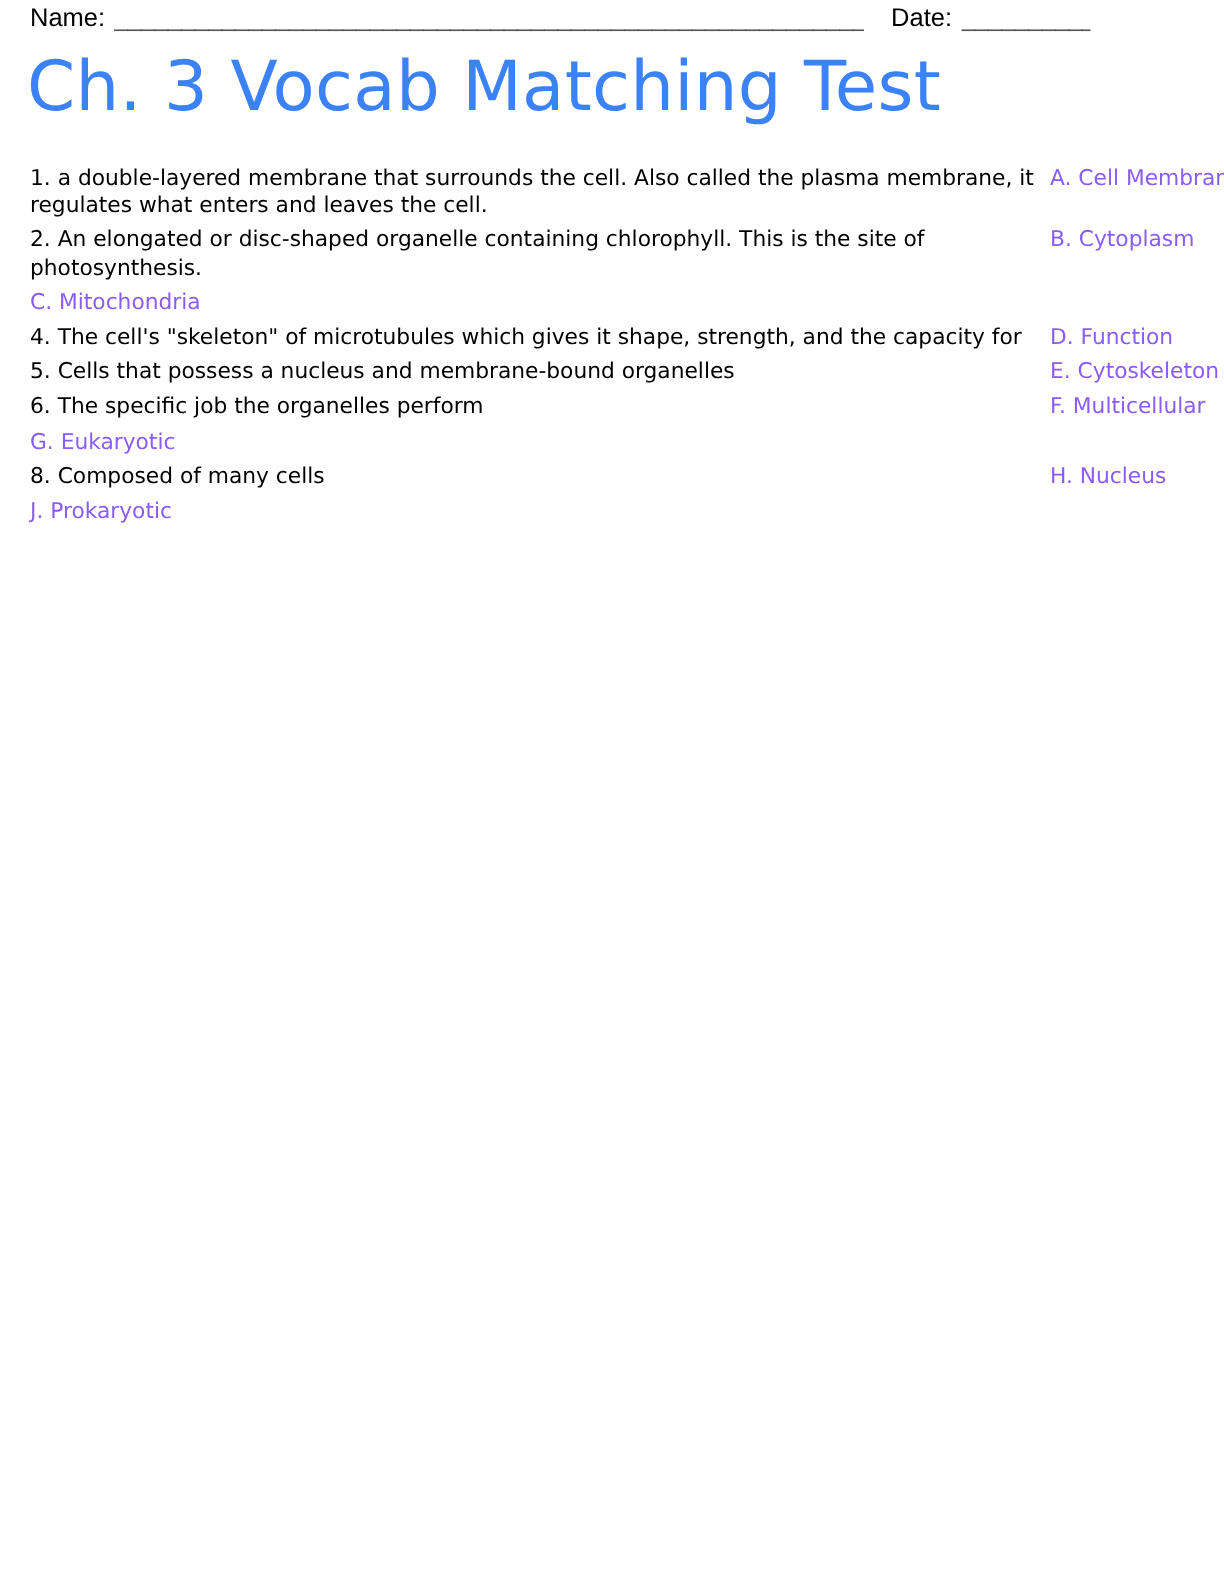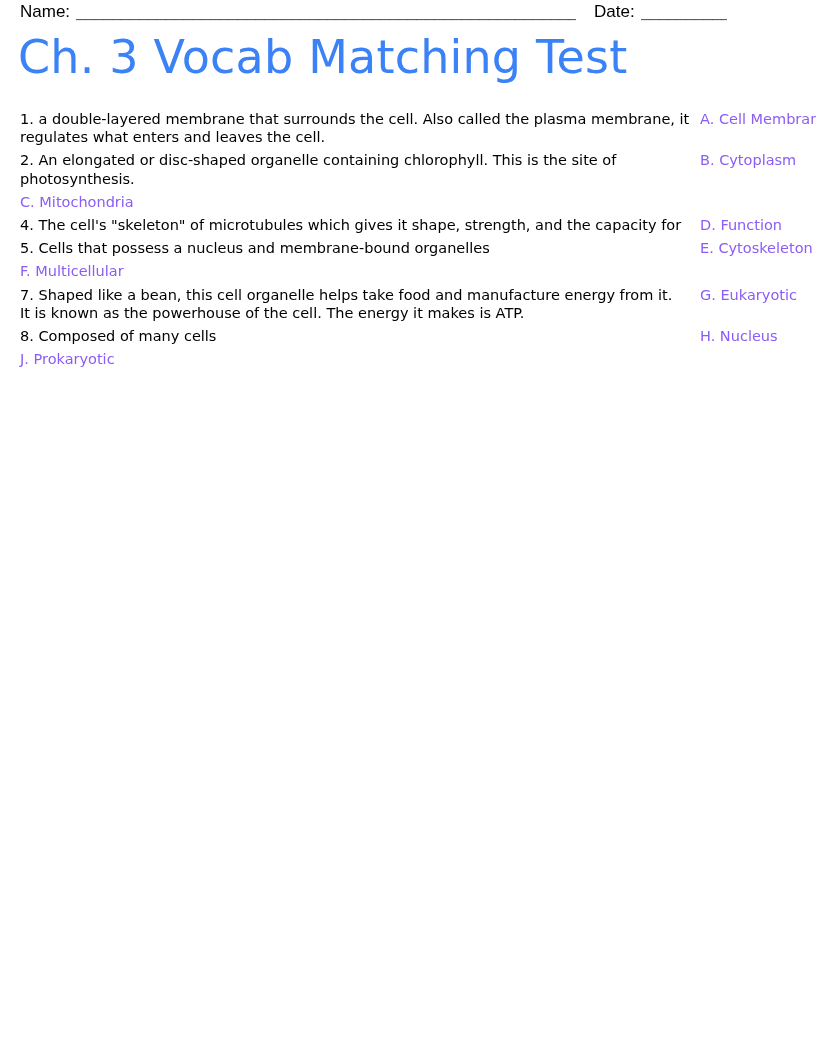--- a/index.html
+++ b/index.html
@@ -160,28 +160,27 @@
     </div>
 
     <div class="match-row">
       <div class="q-cell">
         <span class="brk">5. Cells that possess a nucleus and membrane-bound organelles</span>
       </div>
       <div class="a-cell">E. Cytoskeleton</div>
     </div>
 
     <div class="match-row">
+      <div class="q-cell">
+        <span class="brk">6. The specific job the organelles perform</span>
+      </div>
       <div class="a-cell">F. Multicellular</div>
     </div>
 
     <div class="match-row">
-      <div class="q-cell">
-        <span class="brk">7. Shaped like a bean, this cell organelle helps take food and manufacture energy from it.</span>
-        <span class="brk">It is known as the powerhouse of the cell. The energy it makes is ATP.</span>
-      </div>
       <div class="a-cell">G. Eukaryotic</div>
     </div>
 
     <div class="match-row">
       <div class="q-cell">
         <span class="brk">8. Composed of many cells</span>
       </div>
       <div class="a-cell">H. Nucleus</div>
     </div>
 

